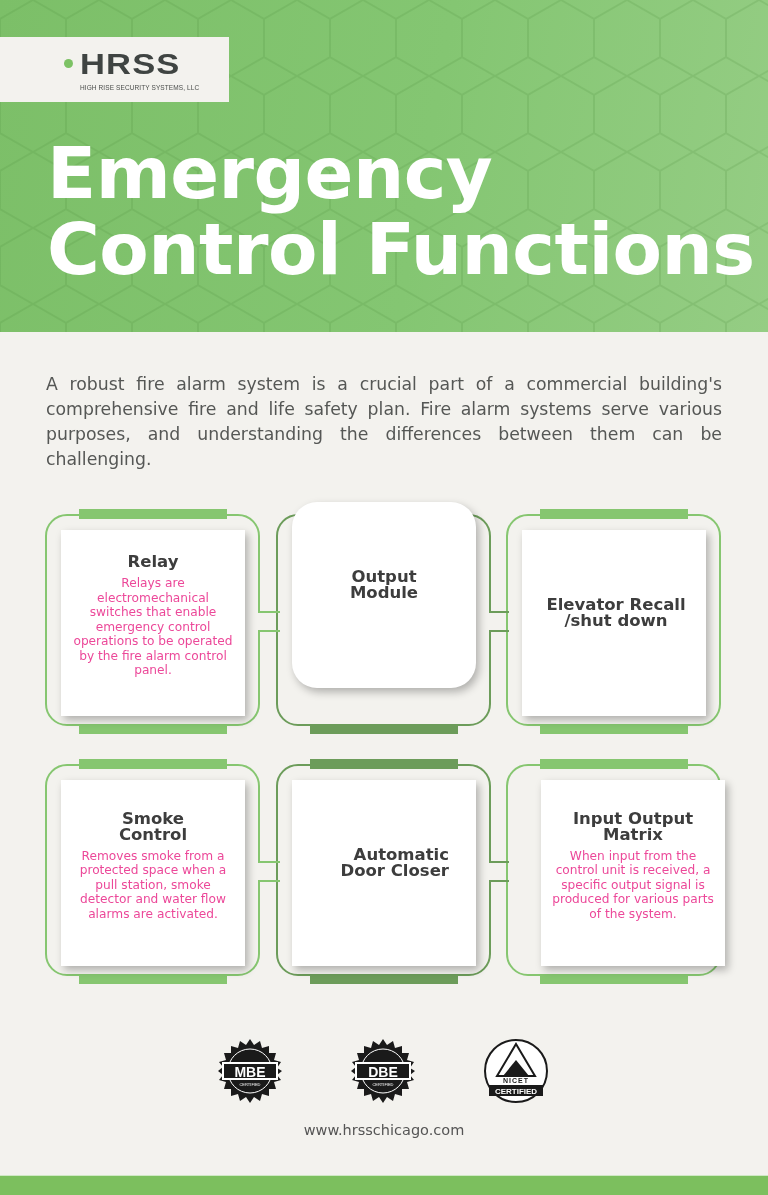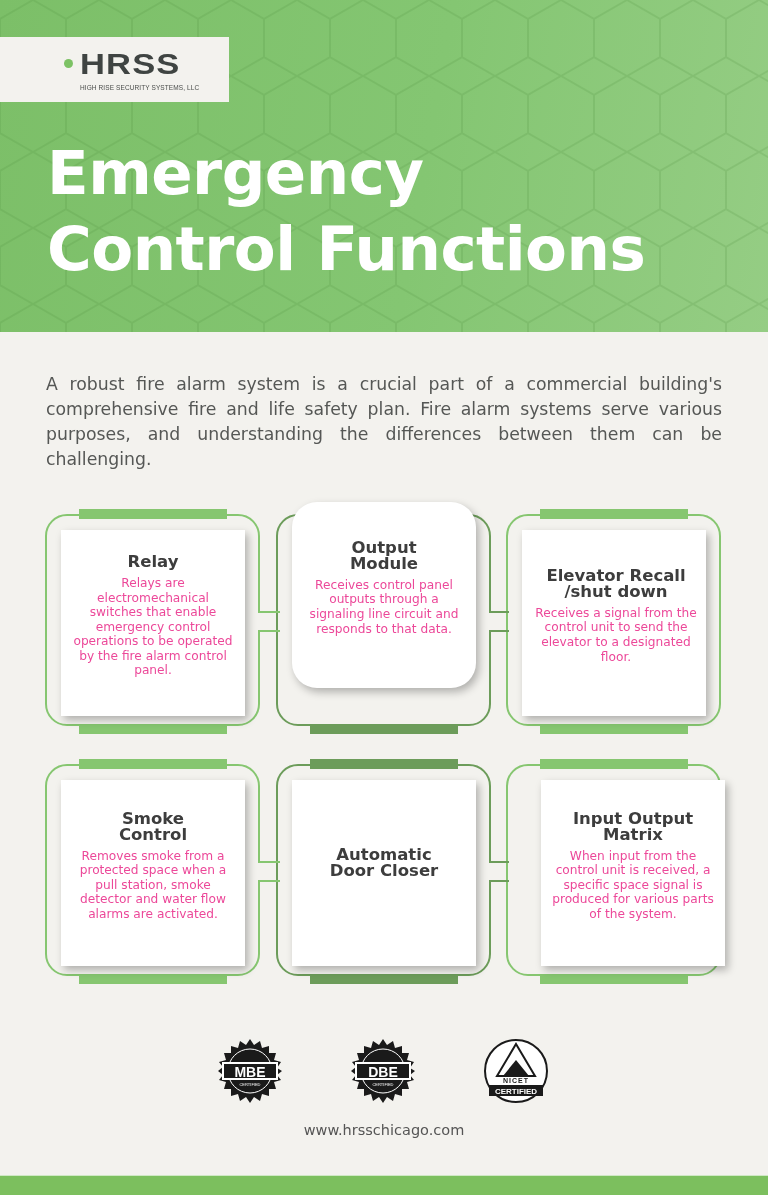--- a/index.html
+++ b/index.html
@@ -31,21 +31,21 @@
     font-size: 30px; letter-spacing: 1px; color: #3f4442; line-height: 30px;
     transform: scaleX(1.15); transform-origin: left center;
   }
   .logo-sub {
     position: absolute; left: 80px; top: 47px;
     font-family: "Liberation Sans", sans-serif; font-size: 6.5px; color: #4a4d4b; letter-spacing: 0.1px;
   }
   .title {
     position: absolute; left: 47px; top: 135px;
     color: #ffffff; font-family: "DejaVu Sans", sans-serif; font-weight: bold;
-    font-size: 61px; line-height: 76px; letter-spacing: -0.5px;
+    font-size: 72px; line-height: 76px; letter-spacing: -0.5px;
   }
   .intro {
     position: absolute; left: 46px; top: 372px; width: 676px;
     font-family: "DejaVu Sans", sans-serif; font-size: 17.3px; line-height: 25px; color: #555755;
     text-align: justify; text-align-last: left;
   }
   .frame {
     position: absolute; width: 215px; height: 212px;
     border: 2px solid #86c670; border-radius: 22px;
   }
@@ -129,25 +129,23 @@
 <div class="bar dark" style="left:310px; top:724px;"></div>
 <div class="bar" style="left:540px; top:509px;"></div>
 <div class="bar" style="left:540px; top:724px;"></div>
 
 <div class="card" style="left:61px; top:530px;">
   <div class="card-title">Relay</div>
   <div class="card-desc">Relays are electromechanical switches that enable emergency control operations to be operated by the fire alarm control panel.</div>
 </div>
 <div class="card" style="left:292px; top:502px;border-radius:25px;">
   <div class="card-title" style="width:90px;">Output Module</div>
-  <div class="card-desc">Receives control panel outputs through a signaling line circuit and responds to that data.</div>
 </div>
 <div class="card" style="left:522px; top:530px;padding-left:12px;">
   <div class="card-title">Elevator Recall /shut down</div>
-  <div class="card-desc">Receives a signal from the control unit to send the elevator to a designated floor.</div>
 </div>
 
 <div class="frame" style="left:45px; top:764px;"></div>
 <div class="frame dark" style="left:276px; top:764px;"></div>
 <div class="frame" style="left:506px; top:764px;"></div>
 
 <div class="gapmask" style="left:255px; top:863px;"></div>
 <div class="gapmask" style="left:486px; top:863px;"></div>
 <div class="bridge" style="left:258px; top:861px; width:22px;"></div>
 <div class="bridge" style="left:258px; top:880px; width:22px;"></div>
@@ -158,26 +156,26 @@
 <div class="bar" style="left:79px; top:974px;"></div>
 <div class="bar dark" style="left:310px; top:759px;"></div>
 <div class="bar dark" style="left:310px; top:974px;"></div>
 <div class="bar" style="left:540px; top:759px;"></div>
 <div class="bar" style="left:540px; top:974px;"></div>
 
 <div class="card" style="left:61px; top:780px;justify-content:center;">
   <div class="card-title" style="width:90px;">Smoke Control</div>
   <div class="card-desc">Removes smoke from a protected space when a pull station, smoke detector and water flow alarms are activated.</div>
 </div>
-<div class="card" style="left:292px; top:780px;">
+<div class="card" style="left:292px; top:780px;text-align:right;">
   <div class="card-title" style="width:130px;">Automatic Door Closer</div>
 </div>
 <div class="card" style="left:522px; top:780px;margin-left:19px;">
   <div class="card-title" style="width:150px;">Input Output Matrix</div>
-  <div class="card-desc">When input from the control unit is received, a specific space signal is produced for various parts of the system.</div>
+  <div class="card-desc">When input from the control unit is received, a specific output signal is produced for various parts of the system.</div>
 </div>
 
 <div class="badges">
   <svg class="badge" style="left:217px;" viewBox="0 0 66 66">
     <polygon fill="#1a1a1a" points="33,1 37,7 43,3 45,10 52,8 52,15 59,15 57,22 64,24 60,30 65,33 60,37 64,42 57,44 59,51 52,51 52,58 45,56 43,63 37,59 33,65 29,59 23,63 21,56 14,58 14,51 7,51 9,44 2,42 6,37 1,33 6,29 2,24 9,22 7,15 14,15 14,8 21,10 23,3 29,7"></polygon>
     <circle cx="33" cy="33" r="22" fill="none" stroke="#fff" stroke-width="1"></circle>
     <rect x="5" y="24" width="56" height="18" fill="#fff"></rect>
     <rect x="7" y="26" width="52" height="14" fill="#1a1a1a"></rect>
     <text x="33" y="38.5" text-anchor="middle" fill="#fff" font-family="Liberation Sans, sans-serif" font-weight="bold" font-size="14">MBE</text>
     <text x="33" y="48" text-anchor="middle" fill="#fff" font-family="Liberation Sans, sans-serif" font-size="4">CERTIFIED</text>

